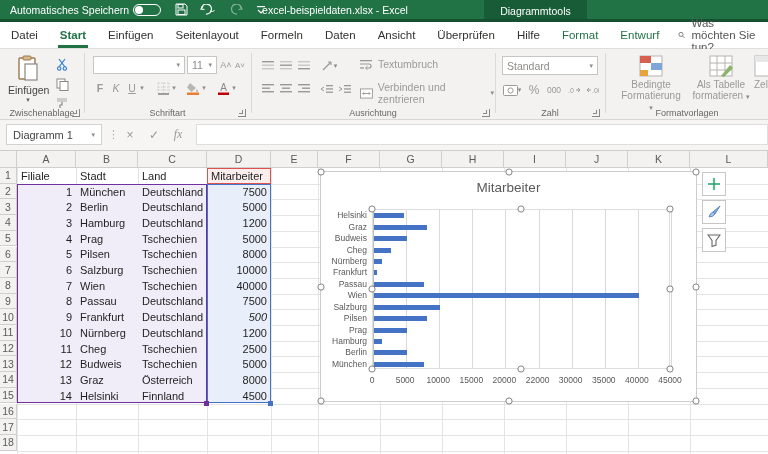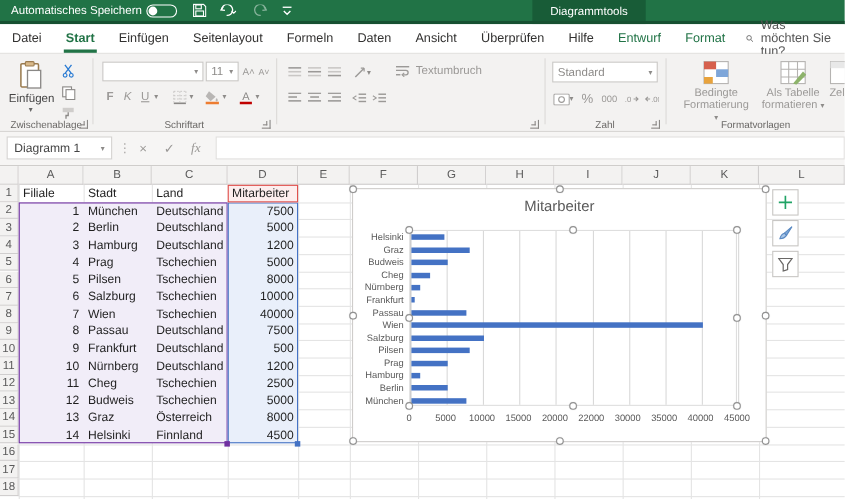--- a/index.html
+++ b/index.html
@@ -104,36 +104,37 @@
           <path d="M12 2 L14 5 L10.5 5.5" fill="none" stroke="#fff" stroke-width="1.2"></path>
           <path d="M13.5 5 A5 5 0 1 0 9 10" fill="none" stroke="#fff" stroke-width="1.2"></path>
         </svg>
     </span>
     <span class="qbtn" style="left:250px">
       <svg width="10" height="10" viewBox="0 0 10 10">
           <rect x="1" y="1" width="8" height="1.2" fill="#fff"></rect>
           <path d="M2 5 l3 3 3-3" fill="none" stroke="#fff" stroke-width="1.2"></path>
         </svg>
     </span>
+    <span id="filename">excel-beispieldaten.xlsx - Excel</span>
     <div id="context-tab-group">Diagrammtools</div>
     <div class="strip"></div>
   </div>
 
   <nav id="tabs">
       <div class="tab">Datei</div>
       <div class="tab active">Start</div>
       <div class="tab">Einfügen</div>
       <div class="tab">Seitenlayout</div>
       <div class="tab">Formeln</div>
       <div class="tab">Daten</div>
       <div class="tab">Ansicht</div>
       <div class="tab">Überprüfen</div>
       <div class="tab">Hilfe</div>
+      <div class="tab contextual">Format</div>
       <div class="tab contextual">Entwurf</div>
-      <div class="tab contextual">Format</div>
       <div id="tellme">
         <svg width="12" height="12" viewBox="0 0 12 12">
           <circle cx="5" cy="5" r="3.5" fill="none" stroke="#555" stroke-width="1.2"></circle>
           <path d="M7.8 7.8 L11 11" stroke="#555" stroke-width="1.2"></path>
         </svg>
         <span>Was möchten Sie tun?</span>
       </div>
     </nav>
 
   <div id="ribbon">
@@ -299,20 +300,29 @@
         </span>
       <div style="position:absolute;left:108px;top:9px;display:flex;align-items:center;gap:5px">
         <svg width="13" height="11" viewBox="0 0 13 11">
             <rect x="0" y="1" width="12" height="1.3" fill="#9b9997"></rect>
             <path d="M0 5 h9 a2 2 0 0 1 0 4 h-3" stroke="#9b9997" fill="none" stroke-width="1.2"></path>
             <path d="M7.5 7.2 L5.5 9 L7.5 10.8" stroke="#9b9997" fill="none"></path>
             <rect x="0" y="8.3" width="4" height="1.3" fill="#9b9997"></rect>
           </svg>
         <span class="rtext">Textumbruch</span>
       </div>
+      <div style="position:absolute;left:108px;top:32px;display:flex;align-items:center;gap:5px">
+        <svg width="14" height="11" viewBox="0 0 14 11">
+            <rect x="0.5" y="0.5" width="13" height="10" fill="#fff" stroke="#9b9997"></rect>
+            <path d="M3 5.5 h8 M3 5.5 l1.5 -1.5 M3 5.5 l1.5 1.5 M11 5.5 l-1.5 -1.5 M11 5.5 l-1.5 1.5" stroke="#9b9997" fill="none"></path>
+          </svg>
+        <span class="rtext">Verbinden und zentrieren</span>
+        <span class="car">▾</span>
+      </div>
+      <div class="glabel">Ausrichtung</div>
       <span class="launch" style="right:4px"></span>
     </div>
     <div class="gsep" style="left:495px"></div>
 
     <div class="group" style="left:496px;width:108px">
       <div class="combo" style="position:absolute;left:6px;top:7px;width:96px;height:19px">
           <span>Standard</span>
           <span class="car">▾</span>
         </div>
       <span class="rbtn-sm" style="left:4px;top:32px;width:24px">
@@ -498,21 +508,21 @@
         <div class="cell txt" style="left: 76px; top: 126.9px; width: 62px; height: 15.7px;">Wien</div>
         <div class="cell txt" style="left: 138px; top: 126.9px; width: 69px; height: 15.7px;">Tschechien</div>
         <div class="cell num" style="left: 207px; top: 126.9px; width: 64px; height: 15.7px;">40000</div>
         <div class="cell num" style="left: 17px; top: 142.6px; width: 59px; height: 15.7px;">8</div>
         <div class="cell txt" style="left: 76px; top: 142.6px; width: 62px; height: 15.7px;">Passau</div>
         <div class="cell txt" style="left: 138px; top: 142.6px; width: 69px; height: 15.7px;">Deutschland</div>
         <div class="cell num" style="left: 207px; top: 142.6px; width: 64px; height: 15.7px;">7500</div>
         <div class="cell num" style="left: 17px; top: 158.3px; width: 59px; height: 15.7px;">9</div>
         <div class="cell txt" style="left: 76px; top: 158.3px; width: 62px; height: 15.7px;">Frankfurt</div>
         <div class="cell txt" style="left: 138px; top: 158.3px; width: 69px; height: 15.7px;">Deutschland</div>
-        <div class="cell num" style="left: 207px; top: 158.3px; width: 64px; height: 15.7px;">500</div>
+        <div class="cell num" style="left: 207px; top: 158.3px; width: 64px; height: 15.7px; font-style: italic;">500</div>
         <div class="cell num" style="left: 17px; top: 174px; width: 59px; height: 15.7px;">10</div>
         <div class="cell txt" style="left: 76px; top: 174px; width: 62px; height: 15.7px;">Nürnberg</div>
         <div class="cell txt" style="left: 138px; top: 174px; width: 69px; height: 15.7px;">Deutschland</div>
         <div class="cell num" style="left: 207px; top: 174px; width: 64px; height: 15.7px;">1200</div>
         <div class="cell num" style="left: 17px; top: 189.7px; width: 59px; height: 15.7px;">11</div>
         <div class="cell txt" style="left: 76px; top: 189.7px; width: 62px; height: 15.7px;">Cheg</div>
         <div class="cell txt" style="left: 138px; top: 189.7px; width: 69px; height: 15.7px;">Tschechien</div>
         <div class="cell num" style="left: 207px; top: 189.7px; width: 64px; height: 15.7px;">2500</div>
         <div class="cell num" style="left: 17px; top: 205.4px; width: 59px; height: 15.7px;">12</div>
         <div class="cell txt" style="left: 76px; top: 205.4px; width: 62px; height: 15.7px;">Budweis</div>

